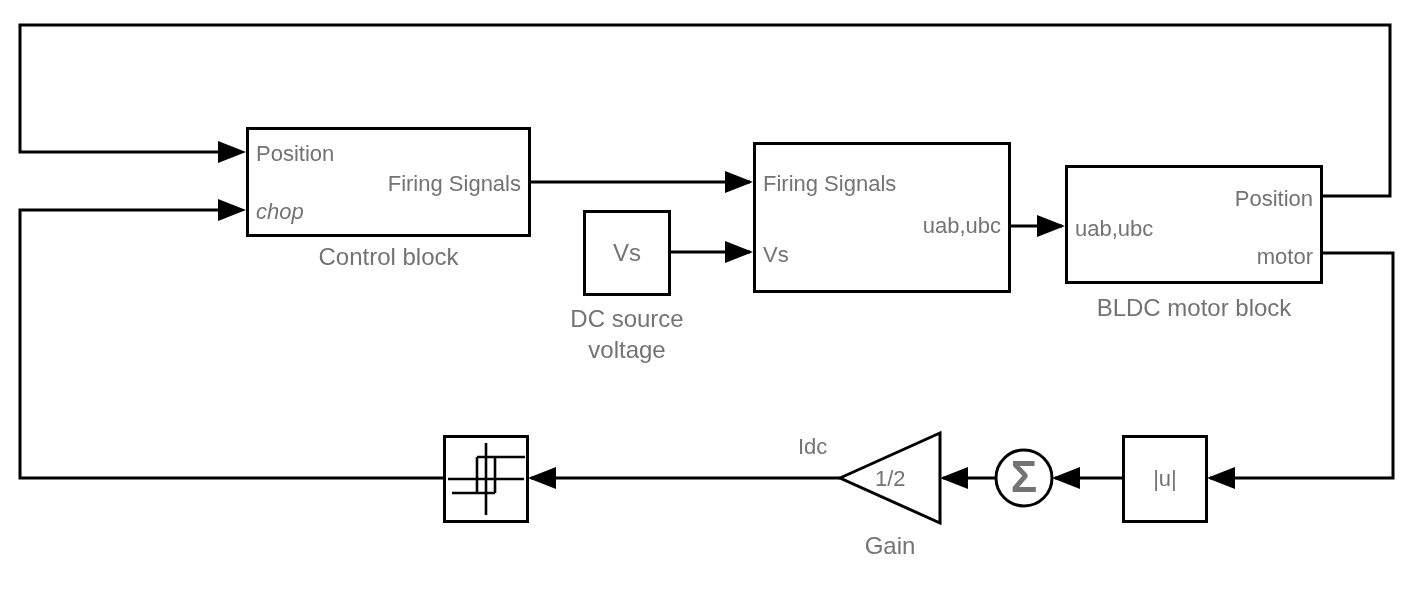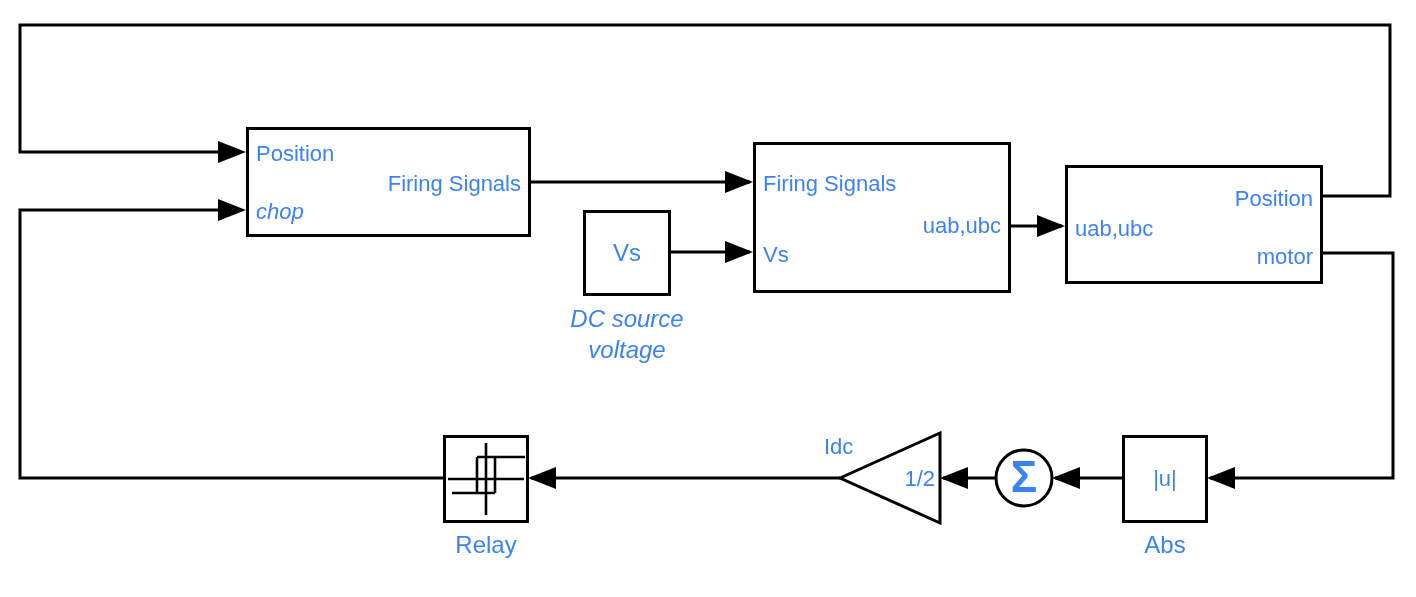--- a/index.html
+++ b/index.html
@@ -1,21 +1,21 @@
 <!DOCTYPE html>
 <html><head>
 <meta charset="utf-8">
 <style>
   html, body { margin: 0; padding: 0; background: #ffffff; }
   .canvas {
     position: relative;
     width: 1416px;
     height: 597px;
     background: #ffffff;
-    color: #3b82f6;
+    color: #737373;
     font-family: "Liberation Sans", sans-serif;
     overflow: hidden;
   }
   .wires-svg {
     position: absolute;
     left: 0; top: 0;
     width: 1416px; height: 597px;
   }
   .block {
     position: absolute;
@@ -40,30 +40,29 @@
     font-size: 24px;
     line-height: 31px;
     text-align: center;
     white-space: pre-line;
   }
   .sig-label {
     position: absolute;
     font-size: 22px;
     line-height: 22px;
     white-space: nowrap;
-    margin-left: 26px;
   }
   .inner-text { font-size: 22px; }
   .vs-text { font-size: 24px; }
   .gain-value {
     position: absolute;
-    left: 855px; top: 466px;
+    left: 875px; top: 466px;
     width: 80px;
     font-size: 22px;
-    text-align: right;
+    text-align: left;
   }
   .sum-symbol {
     position: absolute;
     left: 996px; top: 450px;
     width: 56px; height: 57px;
     display: flex; align-items: center; justify-content: center;
     font-size: 44px;
     font-weight: bold;
     padding-bottom: 3px;
     box-sizing: border-box;
@@ -112,57 +111,58 @@
     <polygon points="840,478 940,433 940,523" fill="#ffffff" stroke="#000000" stroke-width="3"></polygon>
 
     <circle cx="1024" cy="478" r="28" fill="#ffffff" stroke="#000000" stroke-width="3"></circle>
   </svg>
 
   <div class="block" style="left:246px; top:127px; width:285px; height:110px;">
     <span class="port" style="left:7px; top:13px;">Position</span>
     <span class="port right" style="right:7px; top:43px;">Firing Signals</span>
     <span class="port" style="left:7px; top:71px;font-style:italic;">chop</span>
   </div>
+  <div class="block-label" style="left:246px; top:241px; width:285px;">Control block</div>
 
   <div class="block centered" style="left:583px; top:210px; width:88px; height:86px;">
     <span class="vs-text">Vs</span>
   </div>
-  <div class="block-label" style="left:545px; top:303px; width:164px;font-style:italic;">DC source
+  <div class="block-label" style="left:545px; top:303px; width:164px;">DC source
 voltage</div>
 
   <div class="block" style="left:753px; top:142px; width:258px; height:151px;">
     <span class="port" style="left:7px; top:28px;">Firing Signals</span>
     <span class="port right" style="right:7px; top:70px;">uab,ubc</span>
     <span class="port" style="left:7px; top:99px;">Vs</span>
   </div>
 
   <div class="block" style="left:1065px; top:165px; width:258px; height:119px;">
     <span class="port right" style="right:7px; top:20px;">Position</span>
     <span class="port" style="left:7px; top:50px;">uab,ubc</span>
     <span class="port right" style="right:7px; top:78px;">motor</span>
   </div>
+  <div class="block-label" style="left:1065px; top:292px; width:258px;">BLDC motor block</div>
 
   <div class="block" style="left:443px; top:435px; width:86px; height:88px;">
     <svg class="relay-icon-svg" width="80" height="82" viewBox="0 0 80 82" xmlns="http://www.w3.org/2000/svg">
       <g stroke="#000000" stroke-width="2.6" fill="none">
         <line x1="40" y1="5" x2="40" y2="77"></line>
         <line x1="2" y1="41" x2="78" y2="41"></line>
         <line x1="31" y1="19" x2="79" y2="19"></line>
         <line x1="6" y1="55" x2="49" y2="55"></line>
         <line x1="31" y1="19" x2="31" y2="55"></line>
         <line x1="49" y1="19" x2="49" y2="55"></line>
       </g>
     </svg>
   </div>
-  <div class="block-label" style="left:413px; top:529px; width:146px;">Relay</div>
 
   <div class="gain-value">1/2</div>
+  <div class="block-label" style="left:830px; top:530px; width:120px;">Gain</div>
 
   <div class="sum-symbol">Σ</div>
 
   <div class="block centered" style="left:1122px; top:435px; width:86px; height:88px;">
     <span class="inner-text">|u|</span>
   </div>
-  <div class="block-label" style="left:1092px; top:529px; width:146px;">Abs</div>
 
   <div class="sig-label" style="left:798px; top:436px;">Idc</div>
 
 </div>
 
 </body></html>

